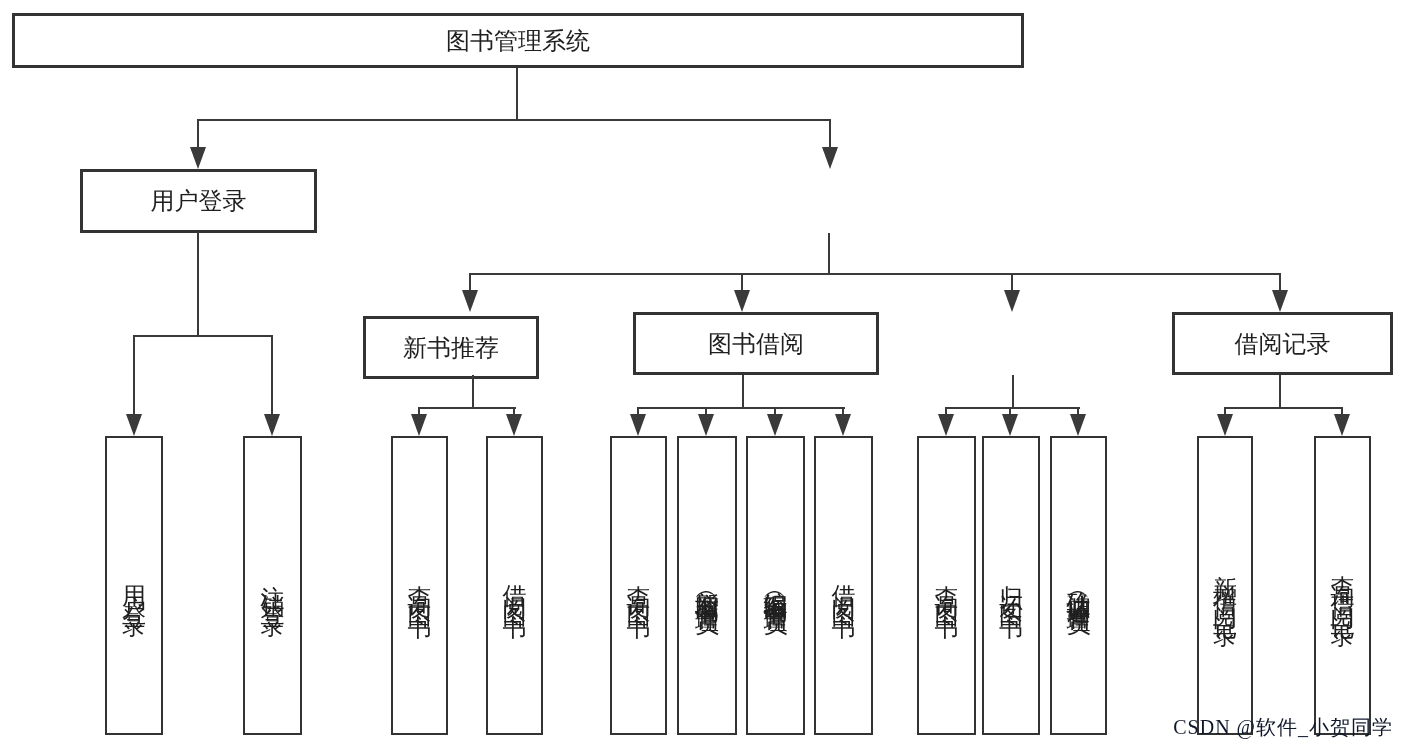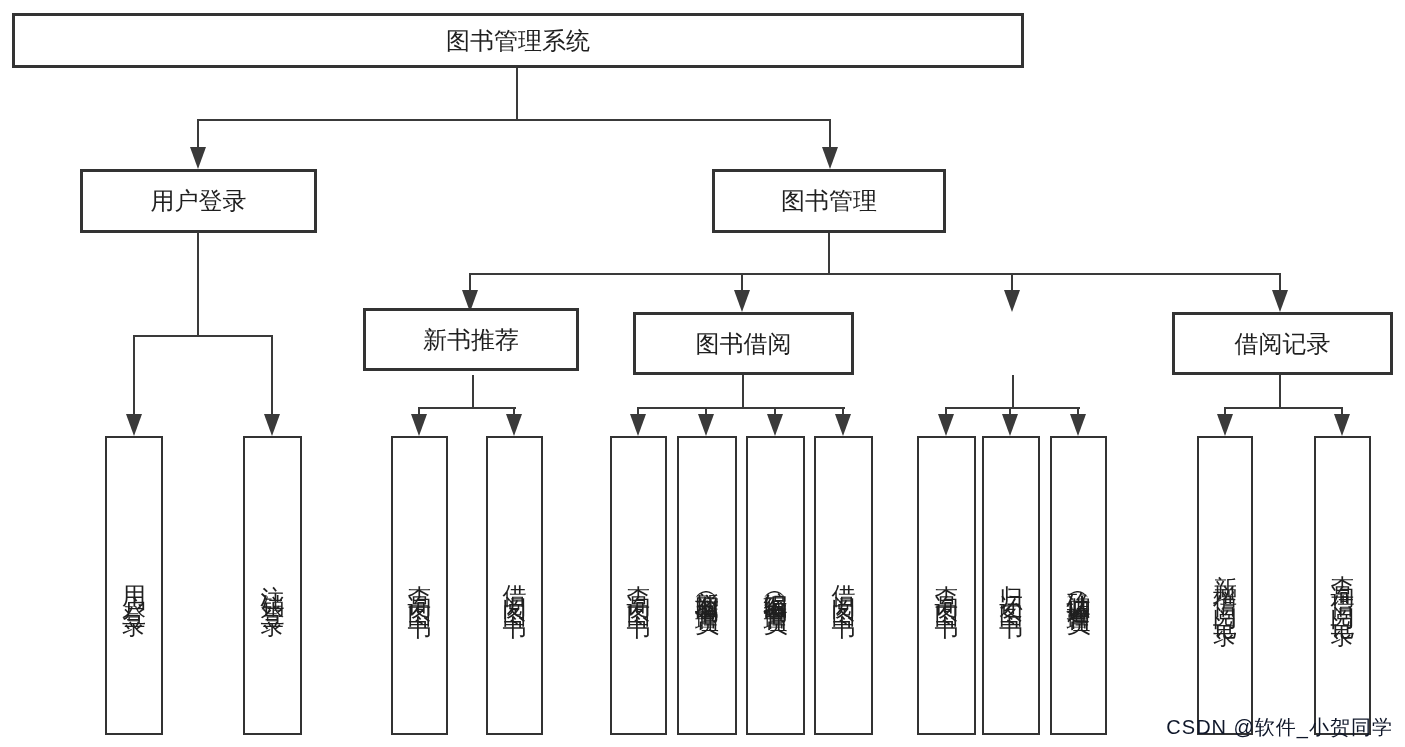--- a/index.html
+++ b/index.html
@@ -1,18 +1,18 @@
 <!DOCTYPE html>
 <html><head>
 <meta charset="utf-8">
 <style>
   html,body{margin:0;padding:0;background:#ffffff;}
   .canvas{
     position:relative;width:1405px;height:747px;background:#ffffff;
-    font-family:Liberation Sans, sans-serif;color:#1f1f1f;overflow:hidden;
+    font-family:Liberation Serif, serif;color:#1f1f1f;overflow:hidden;
   }
   .node{
     position:absolute;border:3px solid #333333;background:#ffffff;
     display:flex;align-items:center;justify-content:center;
     font-size:24px;box-sizing:border-box;white-space:nowrap;
   }
   .leaf{border-width:2px;}
   .leaf .lbl{
     writing-mode:vertical-rl;text-orientation:mixed;
     letter-spacing:10px;line-height:1;white-space:normal;
@@ -43,46 +43,43 @@
   <div class="vline" style="left:516px;top:68px;height:51px"></div>
   <div class="hline" style="left:197px;top:119px;width:634px"></div>
   <div class="vline" style="left:197px;top:121px;height:28px"></div>
   <div class="tri" style="left:190px;top:147px"></div>
   <div class="vline" style="left:829px;top:121px;height:28px"></div>
   <div class="tri" style="left:822px;top:147px"></div>
 
   <div class="node" style="left:80px;top:169px;width:237px;height:64px">
     <span class="lbl">用户登录</span>
   </div>
-  <div class="node" style="left:712px;top:169px;width:234px;height:64px">
-    <span class="lbl">图书管理</span>
-  </div>
 
   <div class="vline" style="left:197px;top:232px;height:103px"></div>
   <div class="hline" style="left:133px;top:335px;width:140px"></div>
   <div class="vline" style="left:133px;top:337px;height:79px"></div>
   <div class="tri" style="left:126px;top:414px"></div>
   <div class="vline" style="left:271px;top:337px;height:79px"></div>
   <div class="tri" style="left:264px;top:414px"></div>
 
   <div class="vline" style="left:828px;top:233px;height:40px"></div>
   <div class="hline" style="left:469px;top:273px;width:812px"></div>
   <div class="vline" style="left:469px;top:275px;height:17px"></div>
   <div class="tri" style="left:462px;top:290px"></div>
   <div class="vline" style="left:741px;top:275px;height:17px"></div>
   <div class="tri" style="left:734px;top:290px"></div>
   <div class="vline" style="left:1011px;top:275px;height:17px"></div>
   <div class="tri" style="left:1004px;top:290px"></div>
   <div class="vline" style="left:1279px;top:275px;height:17px"></div>
   <div class="tri" style="left:1272px;top:290px"></div>
 
-  <div class="node" style="left:363px;top:308px;width:216px;height:63px">
+  <div class="node" style="left:363px;top:316px;width:176px;height:63px">
     <span class="lbl">新书推荐</span>
   </div>
-  <div class="node" style="left:633px;top:312px;width:221px;height:63px">
+  <div class="node" style="left:633px;top:312px;width:246px;height:63px">
     <span class="lbl">图书借阅</span>
   </div>
   <div class="node" style="left:1172px;top:312px;width:221px;height:63px">
     <span class="lbl">借阅记录</span>
   </div>
 
   <div class="vline" style="left:472px;top:375px;height:32px"></div>
   <div class="hline" style="left:418px;top:407px;width:98px"></div>
   <div class="vline" style="left:418px;top:409px;height:8px"></div>
   <div class="tri" style="left:411px;top:414px"></div>

